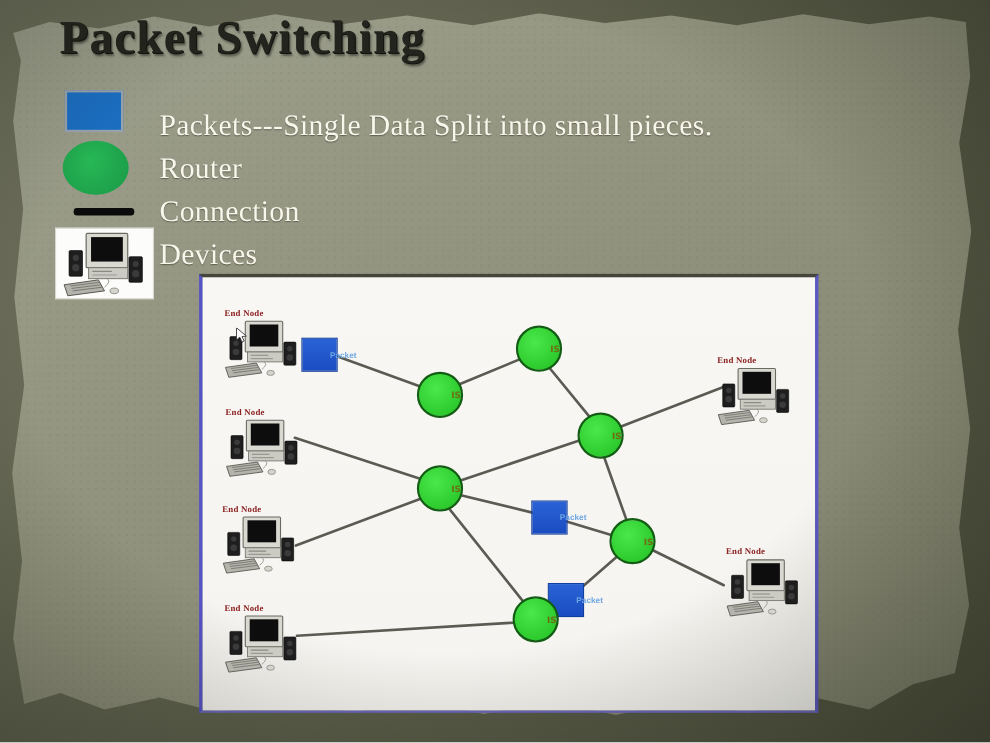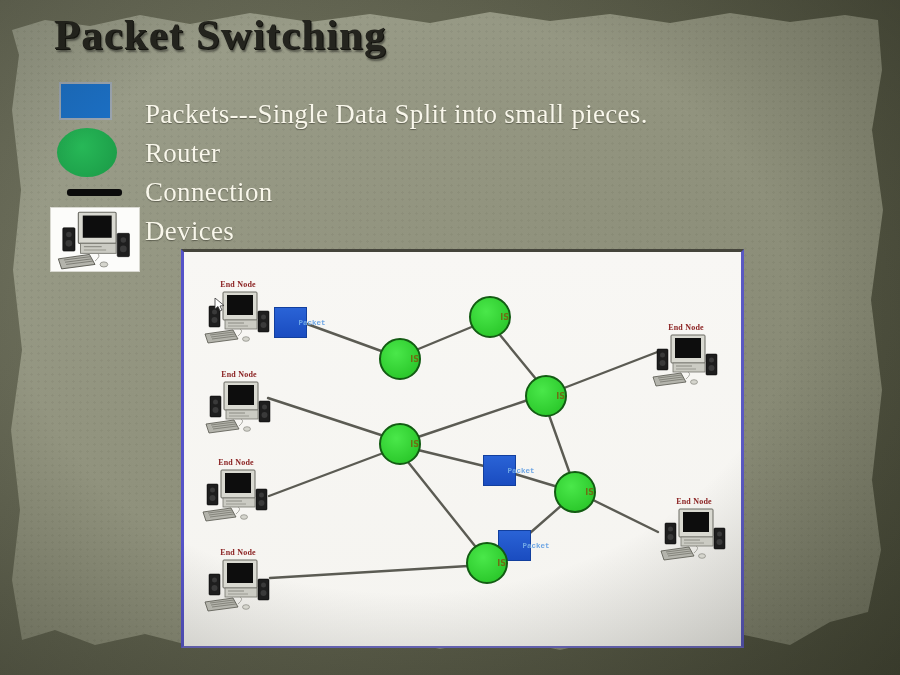--- a/index.html
+++ b/index.html
@@ -38,30 +38,30 @@
     border:1px solid #d8d8d0;box-sizing:border-box;display:flex;align-items:center;justify-content:center;}
   
   .diagram{position:absolute;left:181px;top:249px;width:563px;height:399px;box-sizing:border-box;
     background:linear-gradient(180deg,#f8f7f4,#f5f4f0);
     border-top:3px solid #45453b;border-left:3px solid #5553c8;border-right:3px solid #5a58c2;
     border-bottom:2px solid #6b68c0;}
   .links{position:absolute;left:0;top:0;z-index:1;}
   .links line{stroke:#5b5b53;stroke-width:2.4;stroke-linecap:round;}
   .end-node{position:absolute;width:68px;z-index:4;}
   .en-label{width:68px;height:10px;font-size:8px;line-height:10px;font-weight:700;
-    text-align:center;color:#8b2222;font-family:"Liberation Serif",serif;letter-spacing:.2px;}
+    text-align:left;color:#8b2222;font-family:"Liberation Serif",serif;letter-spacing:.2px;}
   .pc{display:block;width:68px;height:54px;}
   .router{position:absolute;width:42px;height:42px;border-radius:50%;box-sizing:border-box;
     border:2.5px solid #135c13;z-index:3;display:flex;align-items:center;justify-content:flex-end;
     background:radial-gradient(circle at 40% 35%,#4ae84a,#2ecb2e 70%,#27b827);}
   .router span{font-family:"DejaVu Sans",sans-serif;font-size:8px;font-weight:700;color:#6e6e14;}
   .packet{position:absolute;width:33px;height:31px;box-sizing:border-box;z-index:2;
     background:linear-gradient(#2a63d6,#1a4cc0);border:1px solid #123f9e;
     display:flex;align-items:center;justify-content:center;}
-  .packet span{font-family:Liberation Mono, monospace;font-size:7.5px;font-weight:700;color:#6ea6e4;padding-left:43px;}
+  .packet span{font-family:Liberation Sans, sans-serif;font-size:7.5px;font-weight:700;color:#6ea6e4;padding-left:43px;}
   .cursor{position:absolute;z-index:5;width:12px;height:14px;}
 </style>
 </head>
 <body>
 
 <svg width="0" height="0" style="position:absolute">
   <defs>
     <g id="pc-sym">
       <rect x="19" y="2" width="34" height="28" rx="1" fill="#d9d9d1" stroke="#6a6a62" stroke-width="1"></rect>
       <rect x="23" y="5" width="26" height="20" fill="#0d0d0d"></rect>

